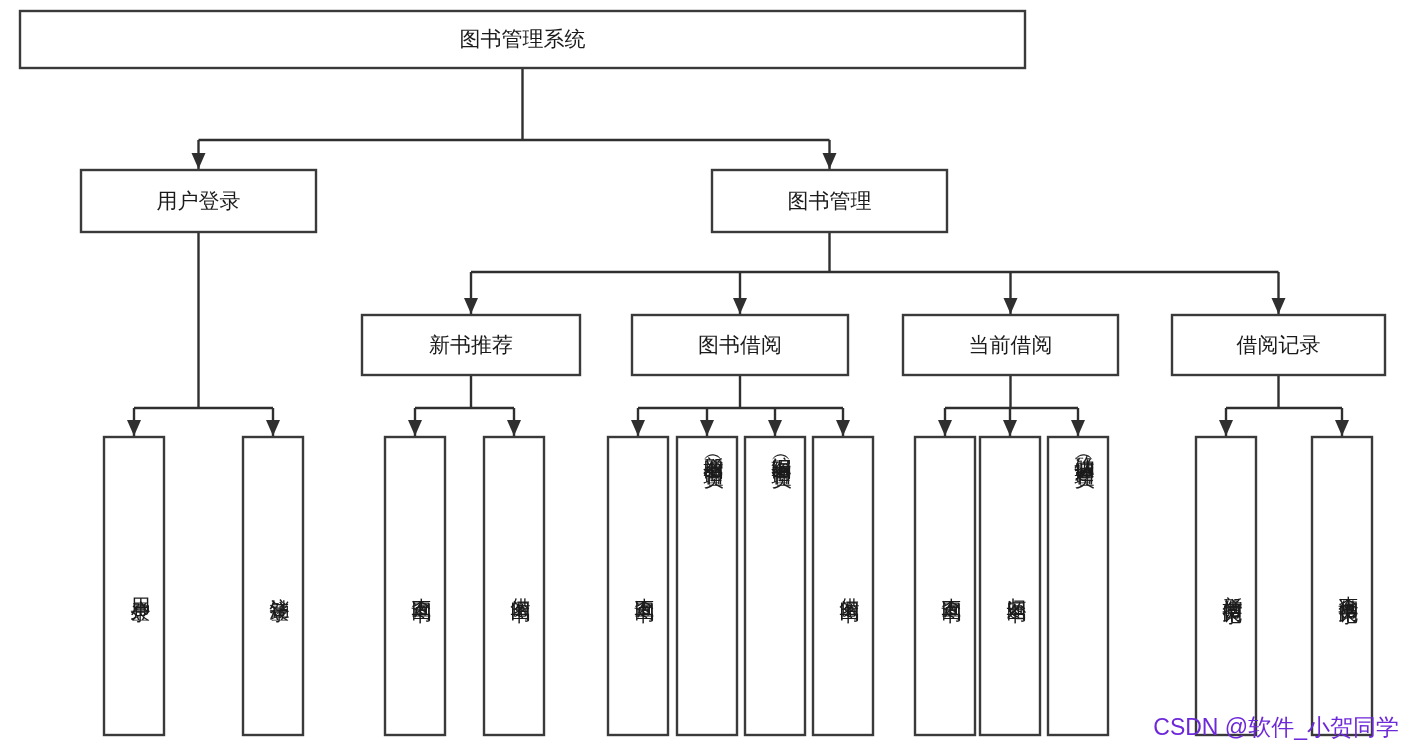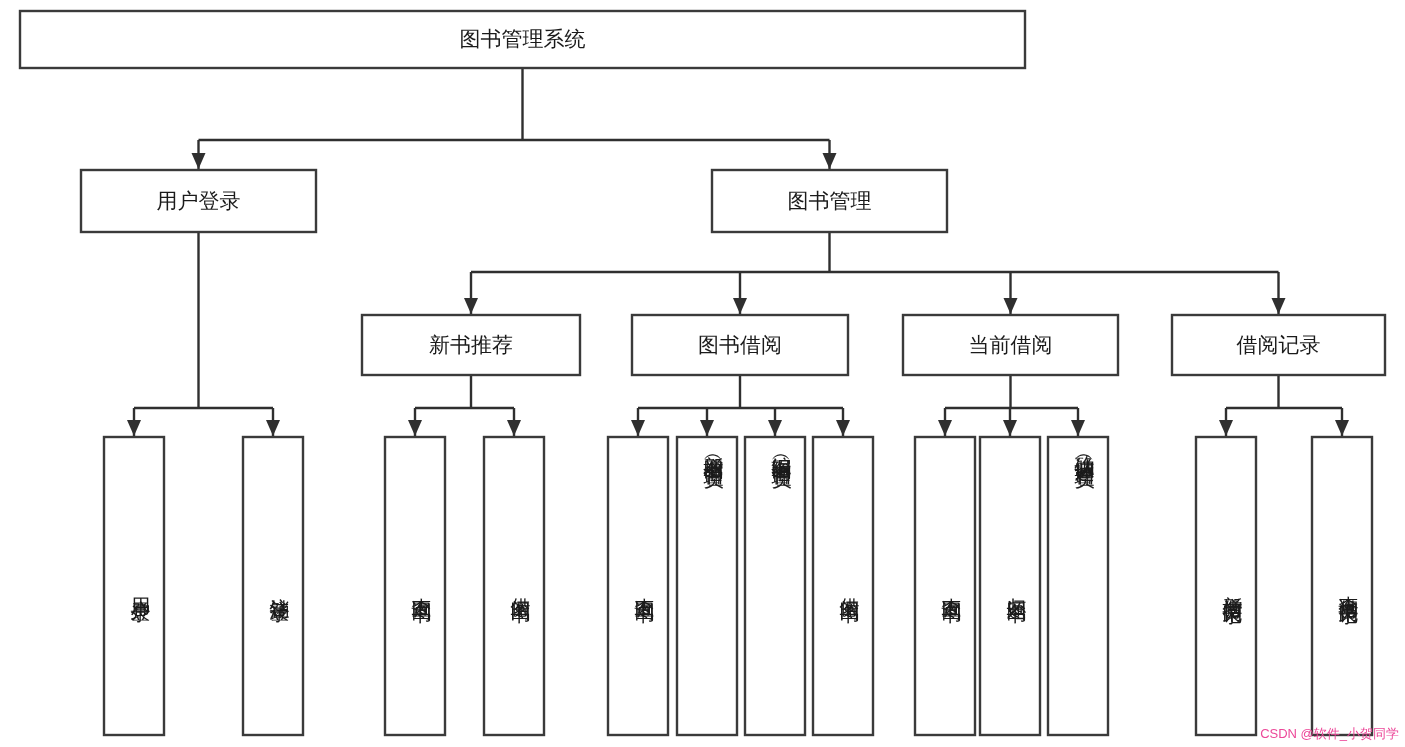--- a/index.html
+++ b/index.html
@@ -14,21 +14,21 @@
     fill:#1b1b1b;
     text-anchor:middle;
   }
   .label-h{font-size:21px;dominant-baseline:middle;}
   .label-v{font-size:20px;writing-mode:vertical-rl;text-orientation:upright;letter-spacing:2px;}
   .connector{stroke:#2f2f2f;stroke-width:2.4;fill:none;}
   .arrowhead{fill:#2f2f2f;}
   .watermark{
     position:absolute;right:6px;bottom:4px;
     font-family:"Liberation Sans","DejaVu Sans",sans-serif;
-    font-size:13px;color:#ec4899;white-space:nowrap;
+    font-size:23px;color:#6d28d9;white-space:nowrap;
     user-select:none;pointer-events:none;
   }
 </style>
 </head>
 <body>
 
 <svg id="diagram" viewBox="0 0 1405 747">
     <g>
       <line x1="522.5" y1="68" x2="522.5" y2="140" class="connector"></line>
       <line x1="198.5" y1="140" x2="829.5" y2="140" class="connector"></line>

